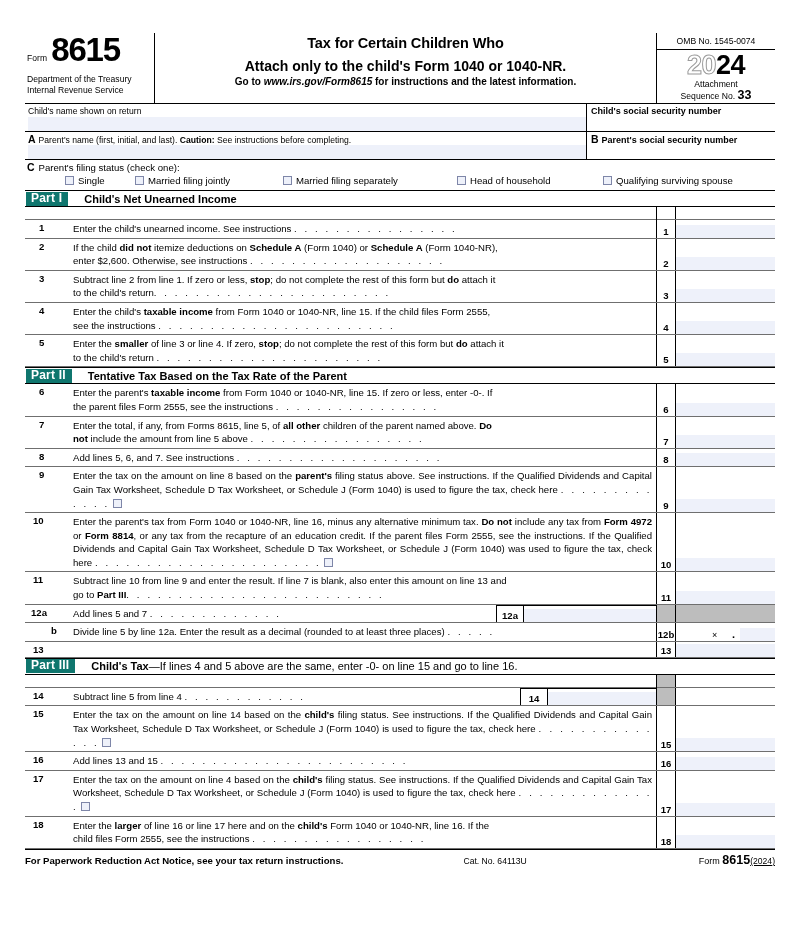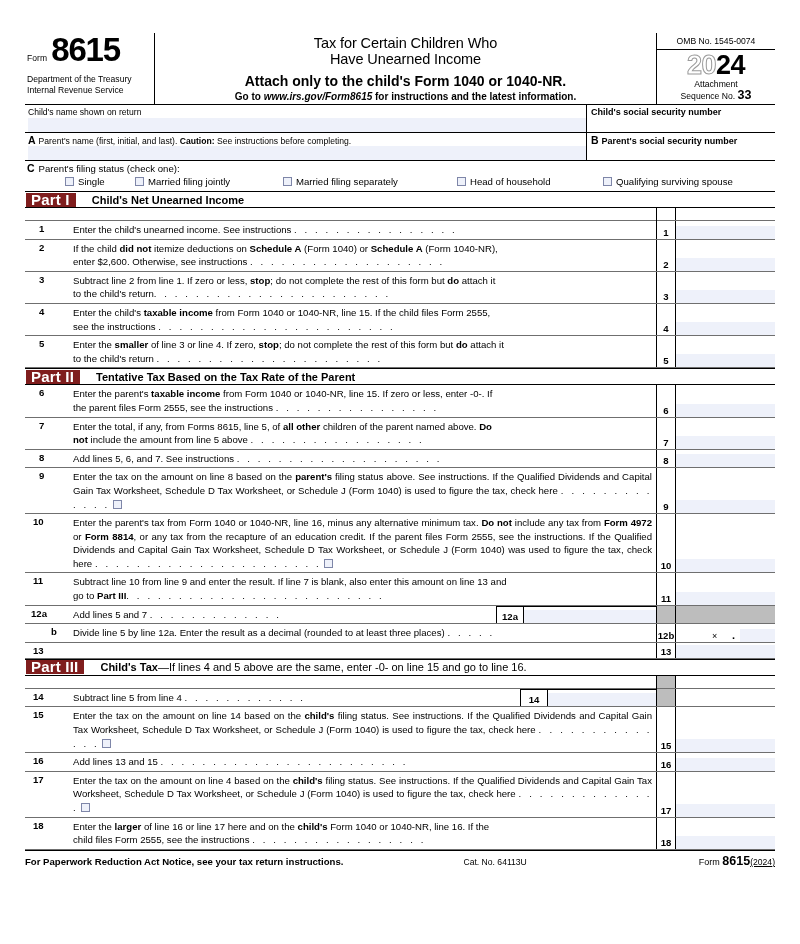--- a/index.html
+++ b/index.html
@@ -13,21 +13,21 @@
   .form{position:absolute;left:25px;top:33px;width:750px;}
 
   
   .hdr{display:flex;border-bottom:1.6px solid #000;}
   .hdr-left{width:130px;box-sizing:border-box;border-right:1.1px solid #000;padding:2px 4px 3px 2px;}
   .formno{display:flex;align-items:flex-end;line-height:1;}
   .formno .lbl{font-size:8.5px;padding-bottom:3px;letter-spacing:.1px;}
   .formno .num{font-size:33px;font-weight:bold;letter-spacing:-1.2px;margin-left:4px;line-height:.92;}
   .dept{font-size:8.6px;line-height:11px;margin-top:9px;}
   .hdr-mid{flex:1;text-align:center;padding:3px 4px 2px;box-sizing:border-box;border-right:1.1px solid #000;}
-  .ttl{font-size:14.5px;font-weight:normal;line-height:15.5px;letter-spacing:-.1px;}
+  .ttl{font-size:14.5px;font-weight:bold;line-height:15.5px;letter-spacing:-.1px;}
   .sub1{font-size:14px;font-weight:bold;margin-top:6px;}
   .sub2{font-size:10px;font-weight:bold;margin-top:2px;text-align:center;}
   .sub2 i{font-style:italic;}
   .hdr-right{width:118px;box-sizing:border-box;text-align:center;}
   .omb{font-size:8.6px;padding:3px 0 3px;border-bottom:1.1px solid #000;}
   .yr{font-size:27px;font-weight:bold;line-height:27px;padding-top:2px;letter-spacing:-.5px;}
   .yr .pale{color:#fff;-webkit-text-stroke:1px #9a9a9a;}
   .att{font-size:8.6px;line-height:10.5px;padding-bottom:2px;}
   .att .sq{font-size:12.5px;font-weight:bold;}
 
@@ -44,21 +44,21 @@
   .crow{height:30px;border-bottom:1.6px solid #000;position:relative;}
   .clab{font-size:9.6px;position:absolute;left:2px;top:1px;}
   .clab .ltr{font-weight:bold;font-size:10.5px;margin-right:4px;}
   .cbs{position:absolute;top:15px;left:0;right:0;height:14px;}
   .cbopt{position:absolute;font-size:9.6px;line-height:12px;white-space:nowrap;}
   .cbx{display:inline-block;width:9px;height:9px;border:1px solid #7e86a8;background:#eef1fa;
        vertical-align:-1px;margin-right:4px;box-sizing:border-box;}
 
   
   .part{display:flex;align-items:center;height:15px;border-bottom:1.1px solid #000;background:#fff;}
-  .part .tag{background:#7f1d1d;color:#fff;font-size:15px;font-weight:bold;
+  .part .tag{background:#0f766e;color:#fff;font-size:12px;font-weight:bold;
              padding:1px 6px 2px 5px;line-height:11px;margin-left:1px;letter-spacing:.2px;}
   .part .ptitle{font-size:11px;font-weight:bold;margin-left:16px;}
   .part .ptitle .reg{font-weight:normal;}
   .part.top{border-top:1.6px solid #000;}
 
   
   .line{display:flex;border-bottom:1.1px solid #6f6f6f;position:relative;}
   .txtcol{flex:1;position:relative;box-sizing:border-box;
           border-right:1.1px solid #000;padding:2px 4px 2px 0;min-height:15px;}
   .ln{position:absolute;left:14px;top:2px;font-size:9.6px;font-weight:bold;}
@@ -115,21 +115,20 @@
         <span class="lbl">Form</span>
         <span class="num">8615</span>
       </div>
       <div class="dept">
         <div>Department of the Treasury</div>
         <div>Internal Revenue Service</div>
       </div>
     </div>
     <div class="hdr-mid">
       <div class="ttl">Tax for Certain Children Who</div>
-      <div class="ttl">Have Unearned Income</div>
       <div class="sub1">Attach only to the child's Form 1040 or 1040-NR.</div>
       <div class="sub2"><span>Go to </span><i>www.irs.gov/Form8615</i><span> for instructions and the latest information.</span></div>
     </div>
     <div class="hdr-right">
       <div class="omb">OMB No. 1545-0074</div>
       <div class="yr"><span class="pale">20</span><span>24</span></div>
       <div class="att">
         <div>Attachment</div>
         <div><span>Sequence No.</span> <span class="sq">33</span></div>
       </div>

